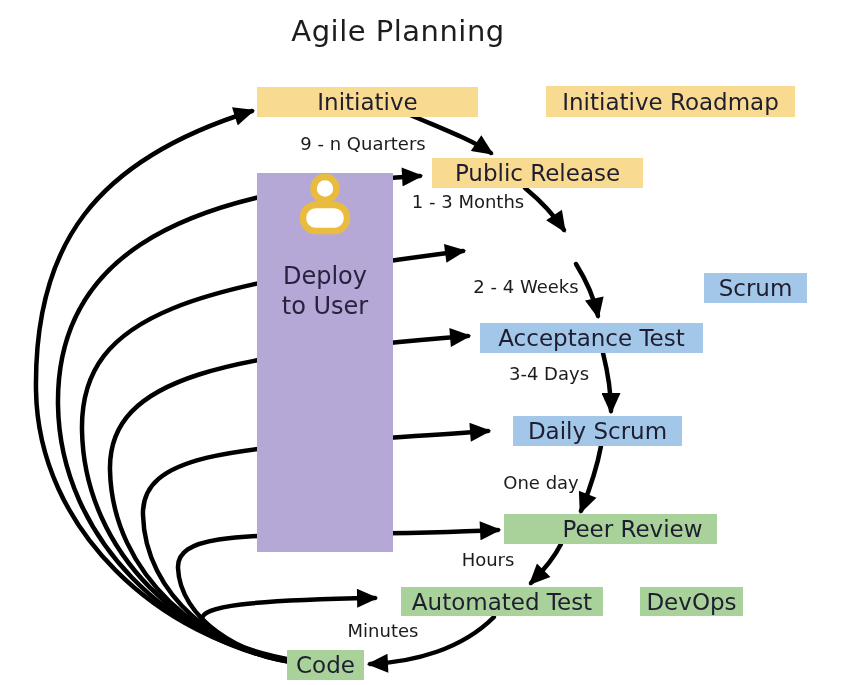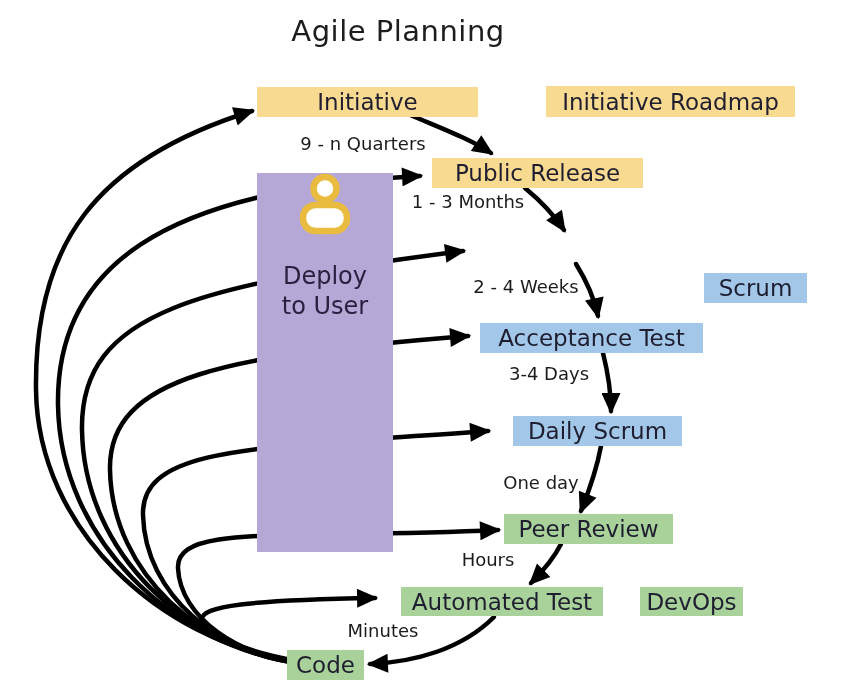--- a/index.html
+++ b/index.html
@@ -72,21 +72,21 @@
   </svg>
 
   <div class="title">Agile Planning</div>
 
   <div class="node yellow" style="left:257px;top:87px;width:221px;height:30px;">Initiative</div>
   <div class="node yellow" style="left:546px;top:86px;width:249px;height:31px;">Initiative Roadmap</div>
   <div class="node yellow" style="left:432px;top:158px;width:211px;height:30px;">Public Release</div>
   <div class="node blue" style="left:704px;top:273px;width:103px;height:30px;">Scrum</div>
   <div class="node blue" style="left:480px;top:323px;width:223px;height:30px;">Acceptance Test</div>
   <div class="node blue" style="left:513px;top:416px;width:169px;height:30px;">Daily Scrum</div>
-  <div class="node green" style="left:504px;top:514px;width:169px;height:30px;">Peer Review</div>
+  <div class="node green" style="left:504px;top:514px;width:169px;height:30px;padding-left:44px;">Peer Review</div>
   <div class="node green" style="left:401px;top:587px;width:202px;height:29px;">Automated Test</div>
   <div class="node green" style="left:640px;top:587px;width:103px;height:29px;">DevOps</div>
   <div class="node green" style="left:287px;top:650px;width:77px;height:30px;">Code</div>
 
   <div class="deploy">
     <svg width="56" height="62" viewBox="0 0 56 62">
       <g fill="#ffffff" stroke="#E9BC40" stroke-width="6.5" stroke-linejoin="round">
         <circle cx="28" cy="15.5" r="11.5"></circle>
         <rect x="6" y="32" width="44" height="26" rx="12.5"></rect>
       </g>

